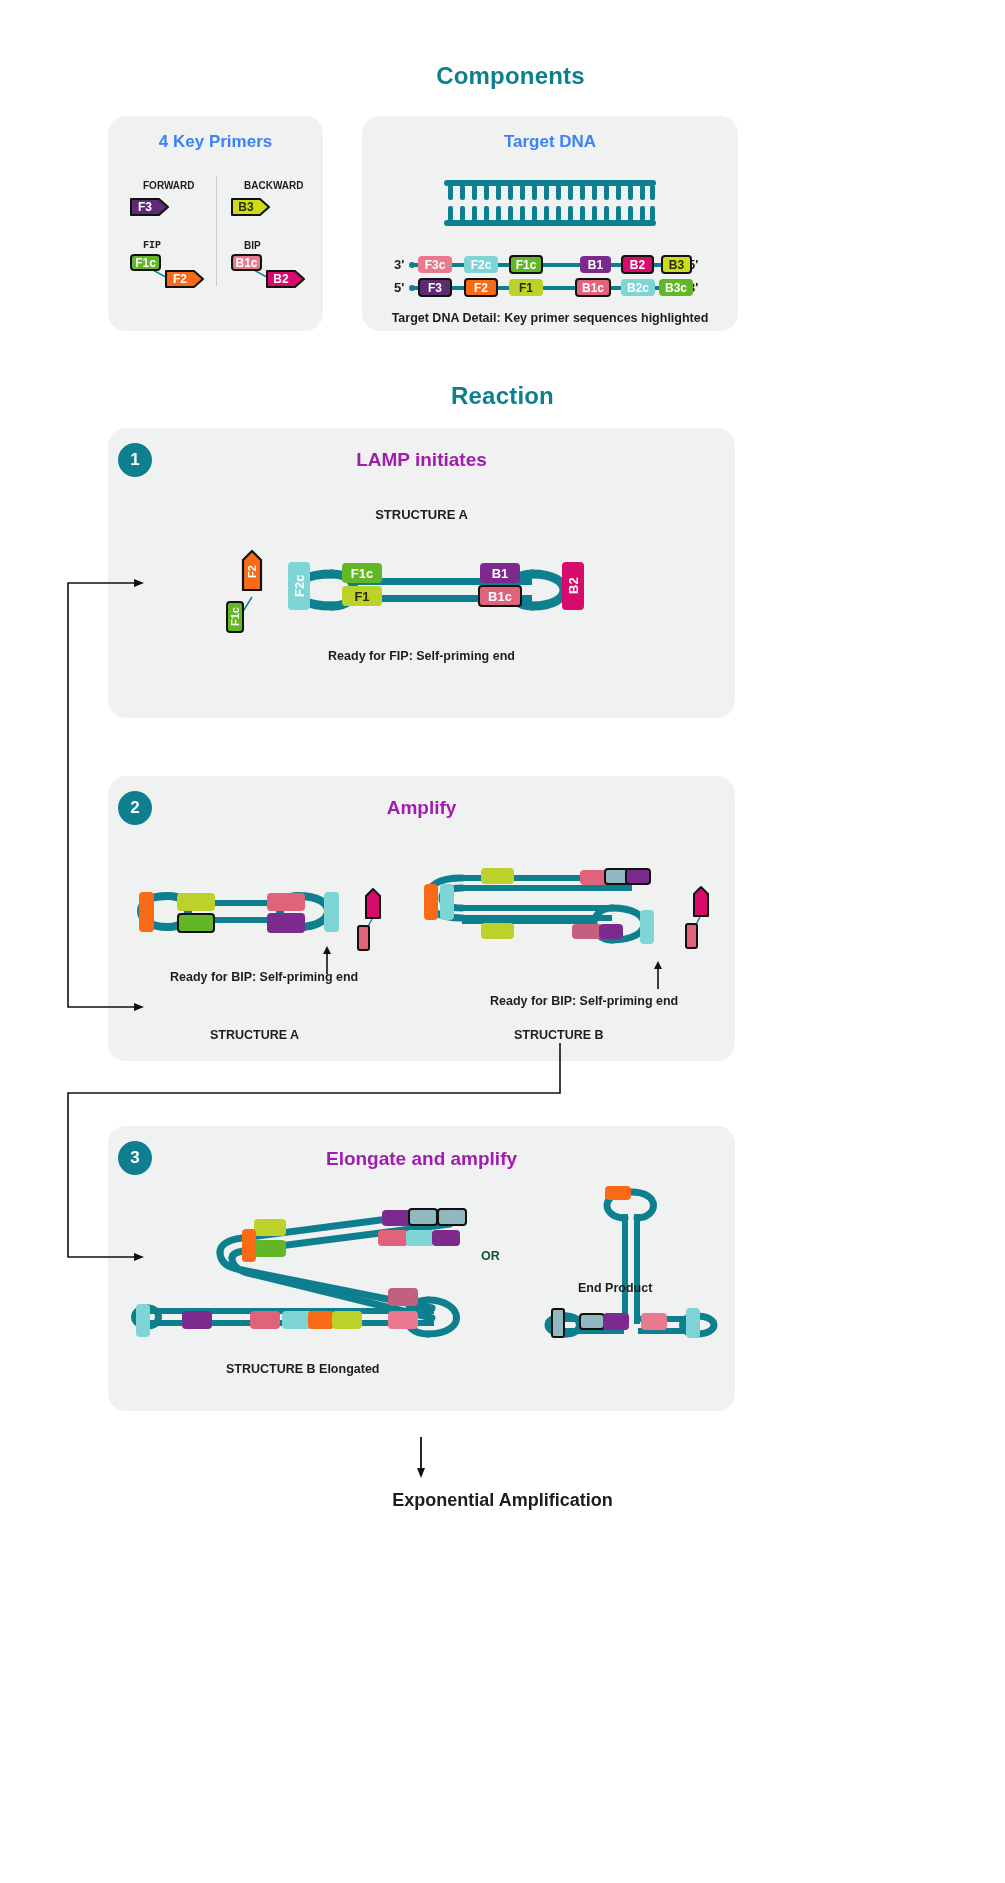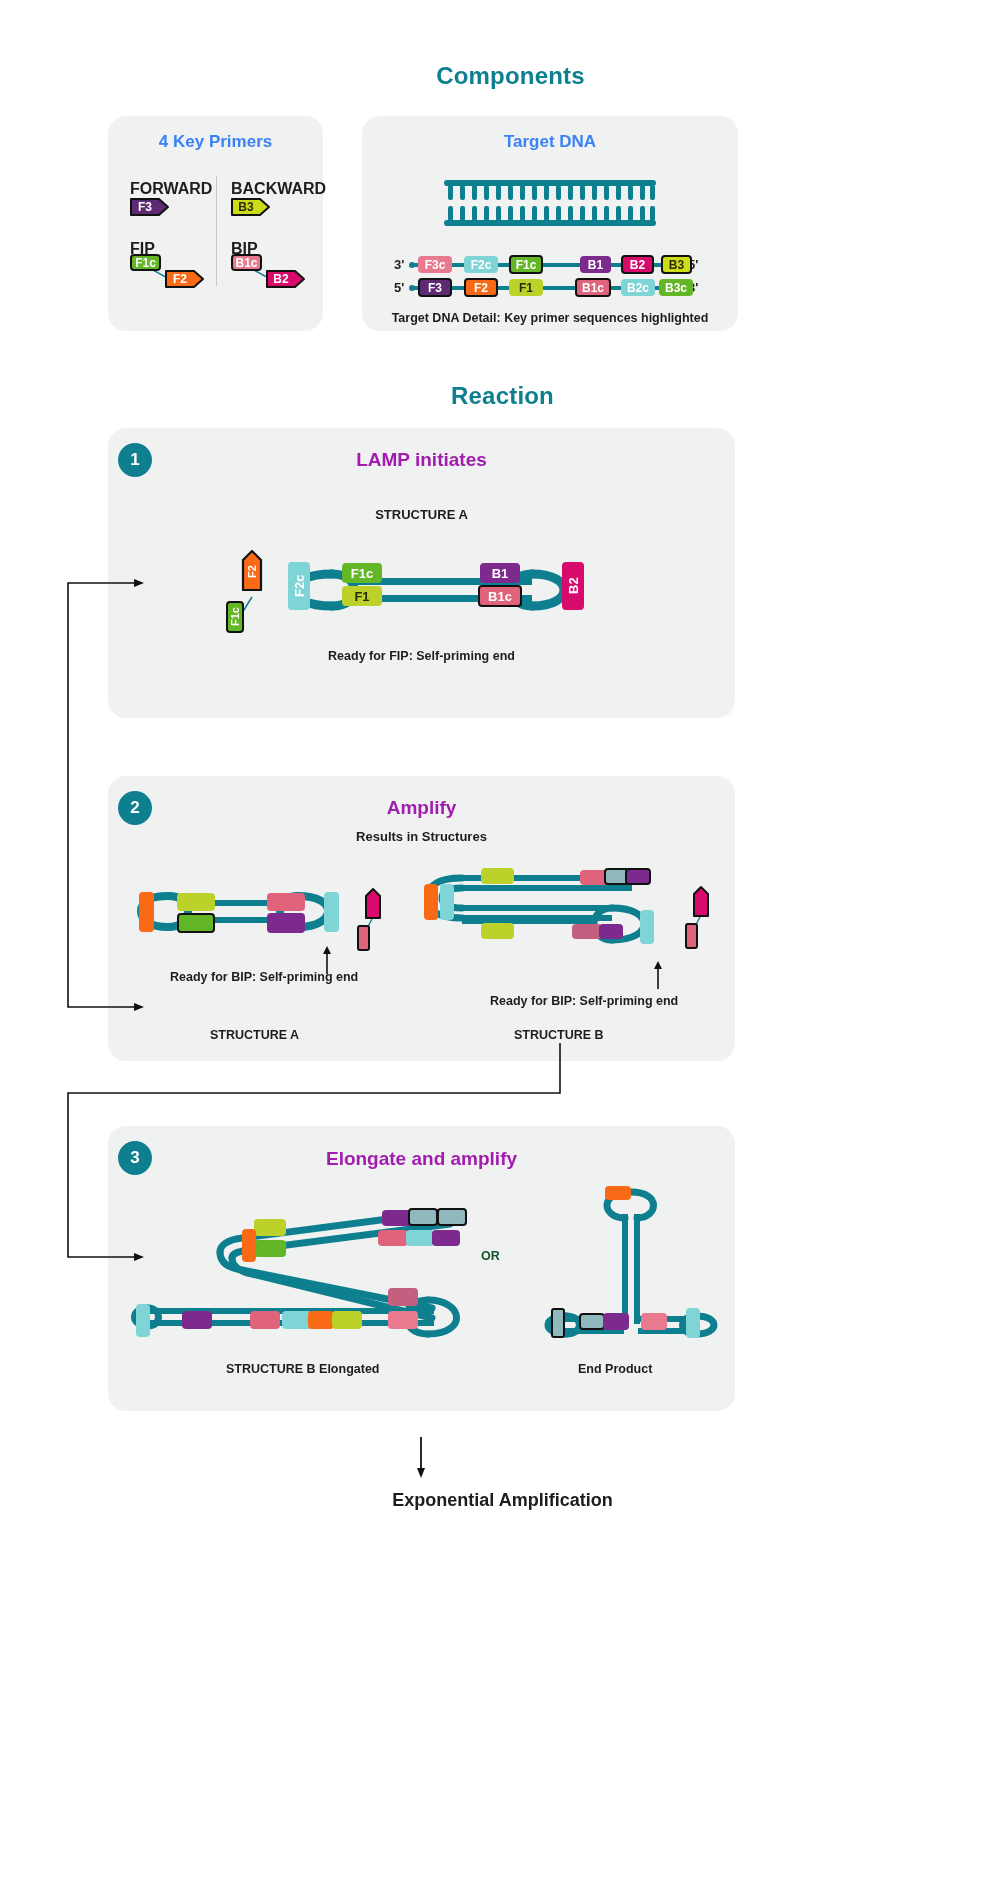--- a/index.html
+++ b/index.html
@@ -32,21 +32,21 @@
   }
   .step-title{
     position:absolute;width:100%;text-align:center;
     font-weight:bold;font-size:19px;color:#a21caf;
   }
   .sub2{
     position:absolute;width:100%;text-align:center;
     font-weight:bold;font-size:13px;color:#1d1d1d;line-height:17px;
   }
   .primer-group-label{
-    position:absolute;font-size:16px;font-weight:bold;color:#1d1d1d;
+    position:absolute;font-size:10px;font-weight:bold;color:#1d1d1d;margin-left:13px;
   }
   .divider-v{
     position:absolute;width:1px;background:#c8c9c9;
   }
   .tag{
     position:absolute;display:flex;align-items:center;justify-content:center;
     font-weight:bold;color:#ffffff;border-radius:4px;
     font-size:12px;box-sizing:border-box;line-height:1;
   }
   .tag.outl{border:2px solid #111111;}
@@ -65,21 +65,21 @@
 </head>
 <body>
 
 <div class="sec-title" style="top:62px;margin-left:8px;">Components</div>
 
 <div class="panel" style="left:108px;top:116px;width:215px;height:215px;"></div>
 <div class="panel-title" style="left:108px;top:132px;width:215px;">4 Key Primers</div>
 
 <div class="primer-group-label" style="left:130px;top:180px;">FORWARD</div>
 <div class="primer-group-label" style="left:231px;top:180px;">BACKWARD</div>
-<div class="primer-group-label" style="left:130px;top:240px;">FIP</div>
+<div class="primer-group-label" style="left:130px;top:240px;font-family:Liberation Mono, monospace;">FIP</div>
 <div class="primer-group-label" style="left:231px;top:240px;">BIP</div>
 <div class="divider-v" style="left:216px;top:176px;height:110px;"></div>
 
 <svg style="left:130px;top:198px;" width="40" height="18" viewBox="0 0 40 18">
   <path d="M1,1 H29 L38,9 L29,17 H1 Z" fill="#5d2a73" stroke="#111" stroke-width="2" stroke-linejoin="round"></path>
 </svg>
 <div class="tag" style="left:132px;top:199px;width:26px;height:16px;background:transparent;">F3</div>
 
 <svg style="left:231px;top:198px;" width="40" height="18" viewBox="0 0 40 18">
   <path d="M1,1 H29 L38,9 L29,17 H1 Z" fill="#cddc18" stroke="#111" stroke-width="2" stroke-linejoin="round"></path>
@@ -209,21 +209,20 @@
 <div class="tag" style="left:480px;top:563px;width:40px;height:20px;background:#7d2a8e;font-size:13px;">B1</div>
 <div class="tag outl" style="left:478px;top:585px;width:44px;height:22px;background:#e0637c;font-size:13px;">B1c</div>
 <div class="tag vert" style="left:562px;top:562px;width:22px;height:48px;background:#d80a6b;font-size:13px;">B2</div>
 
 <div class="caption" style="left:108px;top:649px;width:627px;">Ready for FIP: Self-priming end</div>
 
 <div class="panel" style="left:108px;top:776px;width:627px;height:285px;"></div>
 <div class="step-num" style="left:118px;top:791px;">2</div>
 <div class="step-title" style="left:108px;top:797px;width:627px;">Amplify</div>
 <div class="sub2" style="left:108px;top:828px;width:627px;">
-  <div>Results in Structures</div>
 </div>
 
 <svg style="left:138px;top:880px;" width="200" height="64" viewBox="0 0 200 64">
   <path d="M30,16 C10,16 3,23 3,31 C3,39 10,47 30,47" fill="none" stroke="#0d7f8f" stroke-width="8" stroke-linecap="round"></path>
   <path d="M30,16 C44,16 50,23 50,31 C50,39 44,47 30,47" fill="none" stroke="#0d7f8f" stroke-width="8" stroke-linecap="round"></path>
   <rect x="50" y="20" width="110" height="6" fill="#0d7f8f"></rect>
   <rect x="50" y="37" width="110" height="6" fill="#0d7f8f"></rect>
   <path d="M160,16 C180,16 190,23 190,31 C190,39 180,47 160,47" fill="none" stroke="#0d7f8f" stroke-width="8" stroke-linecap="round"></path>
   <path d="M160,16 C148,16 142,23 142,31 C142,39 148,47 160,47" fill="none" stroke="#0d7f8f" stroke-width="8" stroke-linecap="round"></path>
 </svg>
@@ -335,21 +334,21 @@
   <path d="M26,120 C44,120 44,138 26,138" fill="none" stroke="#0d7f8f" stroke-width="7" stroke-linecap="round"></path>
   <path d="M156,120 C180,120 180,138 156,138" fill="none" stroke="#0d7f8f" stroke-width="7" stroke-linecap="round"></path>
   <path d="M156,120 C138,120 138,138 156,138" fill="none" stroke="#0d7f8f" stroke-width="7" stroke-linecap="round"></path>
 </svg>
 <div class="tag" style="left:605px;top:1186px;width:26px;height:14px;background:#f96a16;border-radius:4px;"></div>
 <div class="tag outl" style="left:551px;top:1308px;width:14px;height:30px;background:#8fb8bf;border-radius:3px;"></div>
 <div class="tag outl" style="left:579px;top:1313px;width:26px;height:17px;background:#8fb8bf;"></div>
 <div class="tag" style="left:603px;top:1313px;width:26px;height:17px;background:#7d2a8e;"></div>
 <div class="tag" style="left:641px;top:1313px;width:26px;height:17px;background:#e8798f;"></div>
 <div class="tag" style="left:686px;top:1308px;width:14px;height:30px;background:#7fd4d6;border-radius:4px;"></div>
-<div class="arrowtxt" style="left:578px;top:1362px;">End Product</div>
+<div class="arrowtxt" style="left:578px;top:1281px;">End Product</div>
 
 <svg style="left:58px;top:575px;" width="90" height="440" viewBox="0 0 90 440">
   <path d="M78,8 H10 V432 H78" fill="none" stroke="#111" stroke-width="1.6"></path>
   <path d="M86,8 L76,4 V12 Z" fill="#111"></path>
   <path d="M86,432 L76,428 V436 Z" fill="#111"></path>
 </svg>
 
 <svg style="left:58px;top:1035px;" width="520" height="230" viewBox="0 0 520 230">
   <path d="M502,8 V58 H10 V222 H78" fill="none" stroke="#111" stroke-width="1.6"></path>
   <path d="M86,222 L76,218 V226 Z" fill="#111"></path>

